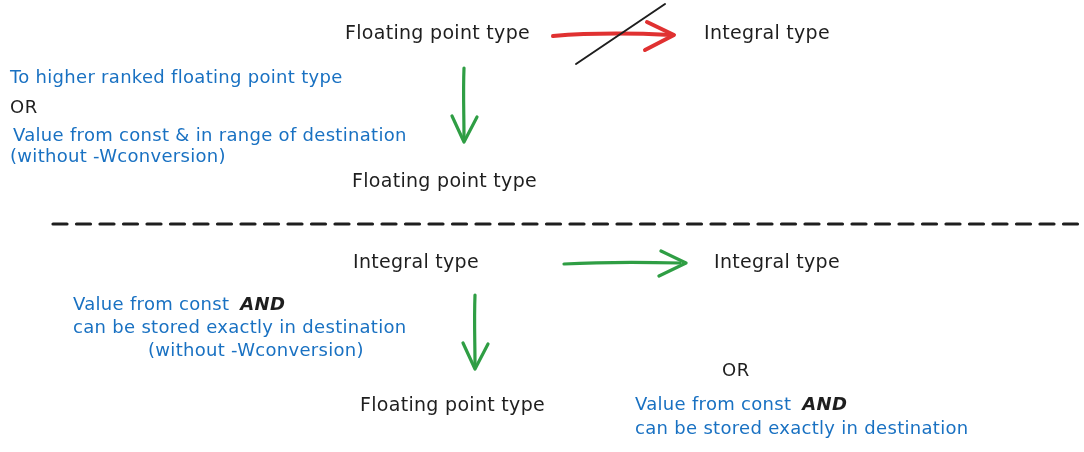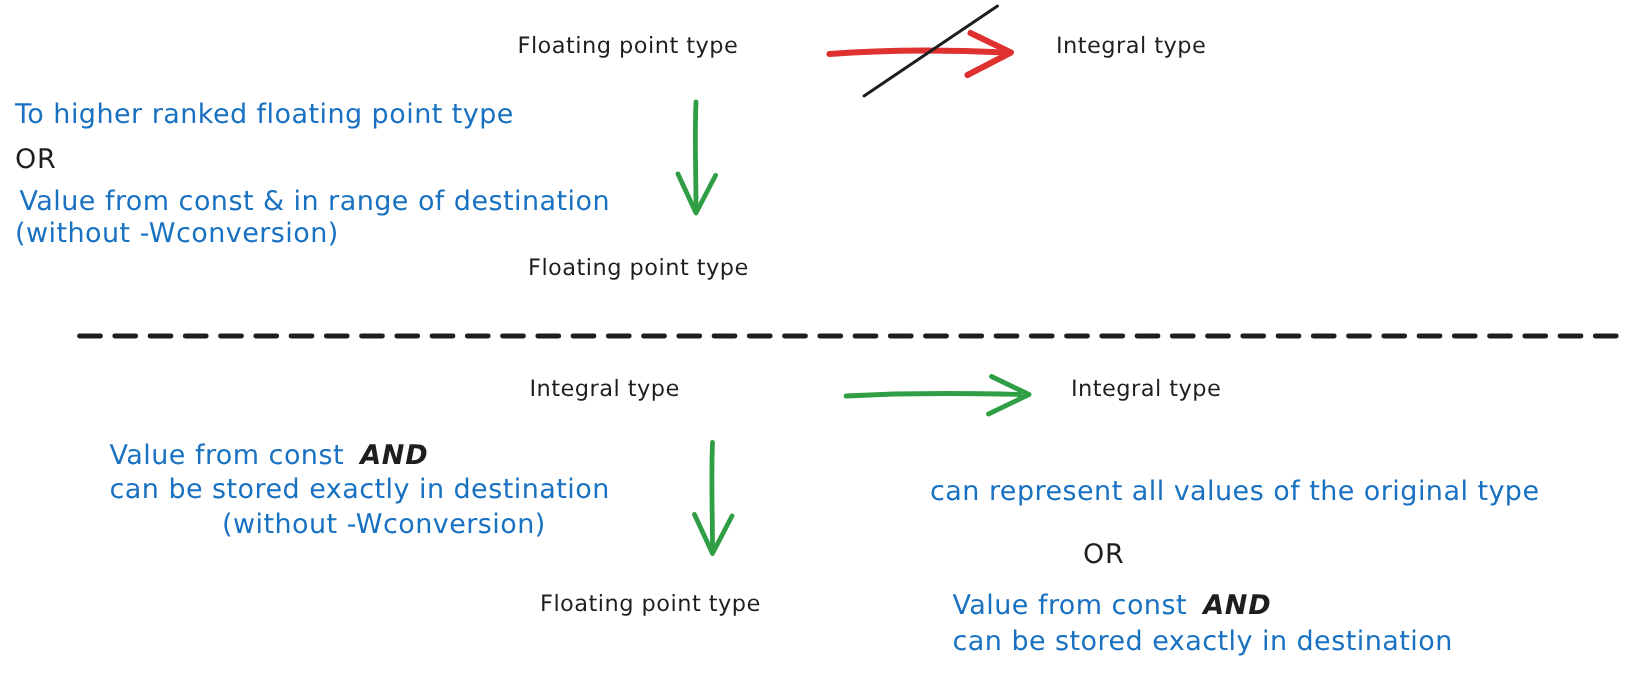--- a/index.html
+++ b/index.html
@@ -4,21 +4,21 @@
 <style>
   :root{
     --ink:#1e1e1e; --blue:#1971c2; --green:#2f9e44; --red:#e03131; --bg:#ffffff;
   }
   html,body{margin:0;padding:0;background:var(--bg);}
   .canvas{
     position:relative; width:1084px; height:452px; background:var(--bg);
     font-family:"DejaVu Sans", sans-serif; overflow:hidden;
   }
   .t{position:absolute; white-space:nowrap;}
-  .label{font-size:15px; letter-spacing:.3px; color:var(--ink);}
+  .label{font-size:19px; letter-spacing:.3px; color:var(--ink);}
   .note{font-size:18px; letter-spacing:.3px; color:var(--blue);}
   .or{font-size:18px; letter-spacing:.5px; color:var(--ink);}
   .and{color:var(--ink); font-style:italic; font-weight:600; margin-left:.6em; letter-spacing:.5px;}
   .center{text-align:left;}
   svg.arrow{position:absolute; overflow:visible;}
   svg.arrow path, svg.arrow line{fill:none; stroke-linecap:round; stroke-linejoin:round;}
   .red-stroke{stroke:var(--red); stroke-width:4;}
   .green-stroke{stroke:var(--green); stroke-width:3.2;}
   .ink-stroke{stroke:var(--ink); stroke-width:2;}
   .dash-stroke{stroke:var(--ink); stroke-width:3.2; stroke-dasharray:14 9.5;}
@@ -69,20 +69,19 @@
   <div class="t note" style="left:73px; top:316px;">can be stored exactly in destination</div>
   <div class="t note" style="left:148px; top:339px;">(without -Wconversion)</div>
 
   <svg class="arrow" style="left:458px; top:290px;" width="36" height="86">
     <path class="green-stroke" d="M17 5 C16 30 17 52 17 75"></path>
     <path class="green-stroke" d="M5 53 L17 79 L30 54"></path>
   </svg>
 
   <div class="t label" style="left:360px; top:393px;">Floating point type</div>
 
-  <div class="t note" style="left:620px; top:317px;">can represent all values of the original type</div>
   <div class="t or" style="left:722px; top:359px;">OR</div>
   <div class="t note" style="left:635px; top:393px;">
     <span>Value from const</span><span class="and">AND</span>
   </div>
   <div class="t note" style="left:635px; top:417px;">can be stored exactly in destination</div>
 
 </div>
 
 </body></html>

